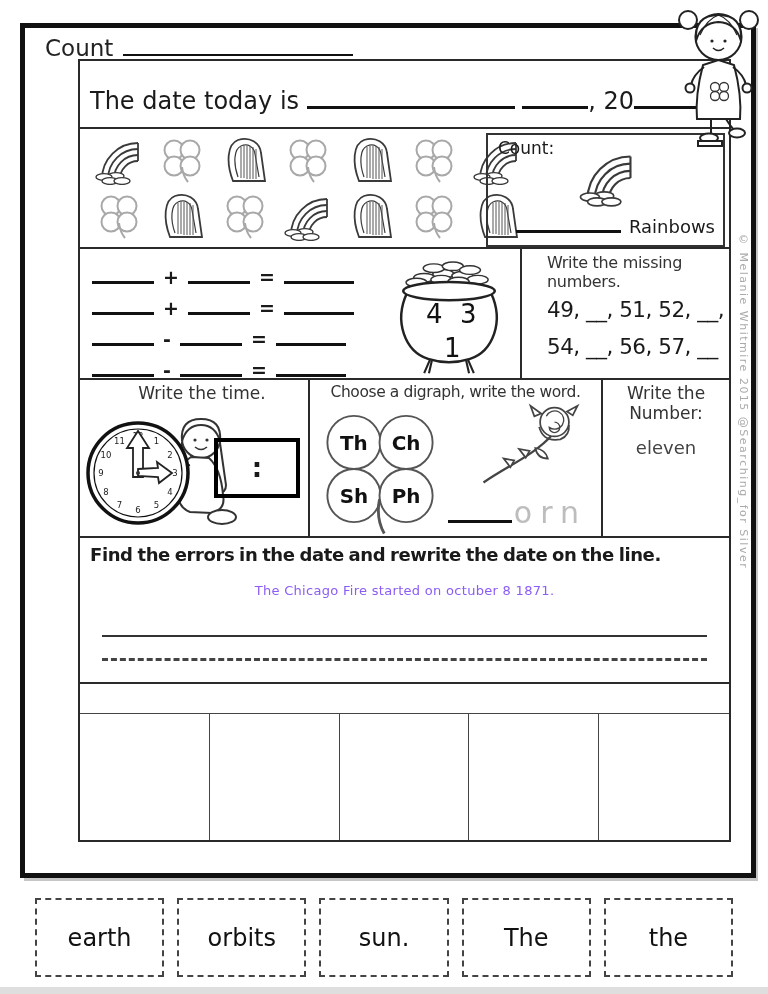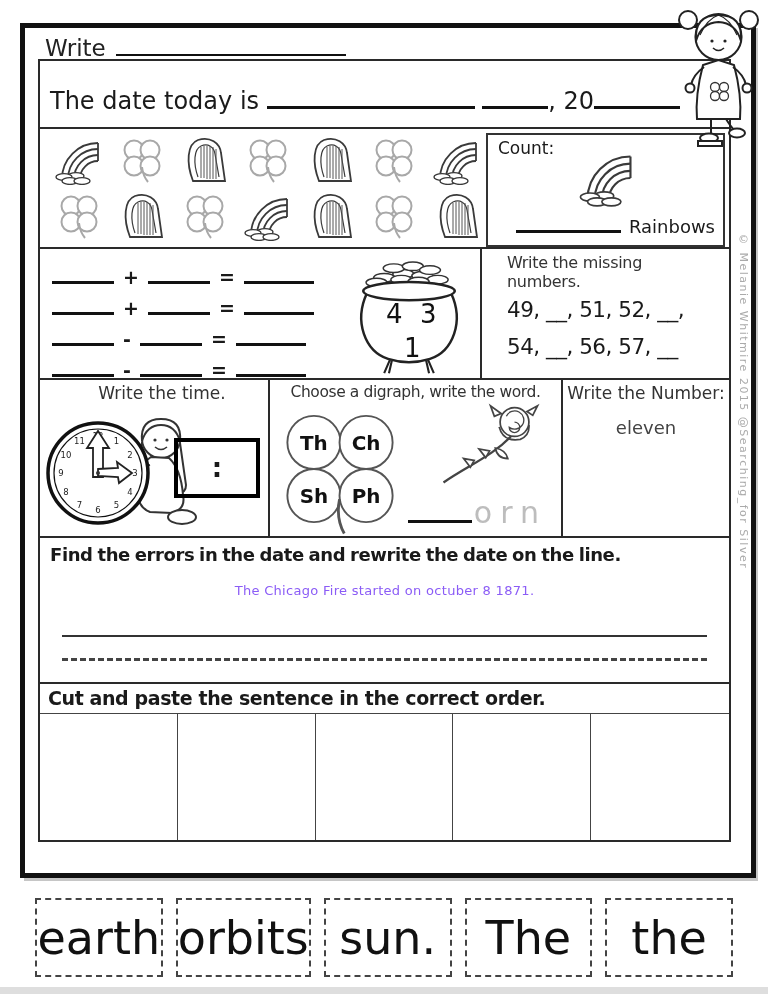--- a/index.html
+++ b/index.html
@@ -4,21 +4,21 @@
 <style>
   html,body{margin:0;padding:0;background:#fff;}
   .page{position:relative;width:768px;height:994px;background:#fff;overflow:hidden;
         font-family:"DejaVu Sans", sans-serif;color:#1a1a1a;}
   
   .sheet{position:absolute;left:20px;top:23px;width:726px;height:845px;background:#fff;
          border:5px solid #111;box-shadow:3px 4px 0 -1px #c6c6c6;}
   .name-row{position:absolute;left:20px;top:6px;font-size:23px;color:#222;}
   .name-line{display:inline-block;width:230px;border-bottom:2.5px solid #111;height:20px;margin-left:10px;}
   .content{position:absolute;left:13px;top:33px;width:693px;}
-  .box{position:relative;border:2px solid #2a2a2a;margin-top:-2px;background:#fff;box-sizing:border-box;}
+  .box{position:relative;border:2px solid #2a2a2a;margin-top:-2px;background:#fff;box-sizing:border-box;margin-left:40px;}
   
   .box-date{height:70px;}
   .date-line{position:absolute;left:10px;bottom:12px;font-size:24px;font-weight:500;white-space:nowrap;}
   .blank{display:inline-block;border-bottom:3px solid #111;height:4px;vertical-align:baseline;}
   .b-long{width:208px;} .b-short{width:66px;} .b-year{width:86px;}
   
   .box-icons{height:122px;}
   .icon-row{position:absolute;left:14px;width:428px;display:flex;justify-content:space-between;align-items:center;}
   .icon-row.r1{top:6px;} .icon-row.r2{top:62px;}
   .sticon{width:50px;height:50px;}
@@ -68,21 +68,21 @@
   .cut-instr{font-size:19px;font-weight:700;letter-spacing:-0.4px;padding:3px 0 0 8px;}
   .paste-grid{position:absolute;left:0;right:0;top:29px;bottom:0;border-top:1.5px solid #444;
               display:grid;grid-template-columns:repeat(5,1fr);}
   .paste-cell{border-right:1.5px solid #444;} .paste-cell:last-child{border-right:none;}
   
   .copyright{position:absolute;right:1px;top:205px;writing-mode:vertical-rl;font-size:11px;
              color:#aaa;letter-spacing:1.5px;white-space:nowrap;}
   
   .cards-row{position:absolute;left:35px;top:898px;width:698px;height:79px;display:flex;gap:13px;}
   .word-card{flex:1;border:2.5px dashed #444;display:flex;align-items:center;justify-content:center;
-             font-size:46px;color:#111;background:#fff;}
+             font-size:24px;color:#111;background:#fff;}
   .girl-top{position:absolute;left:671px;top:5px;width:96px;height:142px;z-index:5;}
   .bottom-shade{position:absolute;left:0;right:0;top:987px;height:7px;background:#dedede;}
   .clock-num{font-size:8.5px;fill:#222;text-anchor:middle;font-family:"DejaVu Sans",sans-serif;}
 </style>
 </head>
 <body>
 
 <svg width="0" height="0" style="position:absolute" aria-hidden="true">
   <defs>
     <g id="def-rainbow">
@@ -113,21 +113,21 @@
       <path d="M21 12 V43 M24 11 V43 M27 11 V44 M30 11 V44 M33 12 V44 M36 14 V44" stroke="#555" stroke-width="1" fill="none"></path>
     </g>
   </defs>
 </svg>
 
 <div class="page">
 
   <div class="sheet">
 
     <div class="name-row">
-      <span>Write</span><span class="name-line"></span>
+      <span>Count</span><span class="name-line"></span>
     </div>
 
     <div class="content">
 
       <div class="box box-date">
         <div class="date-line">
           <span>The date today is</span>
           <span class="blank b-long"></span>
           <span class="blank b-short"></span><span>, 20</span><span class="blank b-year"></span>
         </div>
@@ -341,21 +341,20 @@
 
       <div class="box box-errors">
         <div class="err-instr">Find the errors in the date and rewrite the date on the line.</div>
         <div class="err-sentence">The Chicago Fire started on octuber 8 1871.</div>
         <div class="wline wl1"></div>
         <div class="wline wl2"></div>
         <div class="wline wl3"></div>
       </div>
 
       <div class="box box-cut">
-        <div class="cut-instr">Cut and paste the sentence in the correct order.</div>
         <div class="paste-grid">
           <div class="paste-cell"></div>
           <div class="paste-cell"></div>
           <div class="paste-cell"></div>
           <div class="paste-cell"></div>
           <div class="paste-cell"></div>
         </div>
       </div>
 
     </div>

